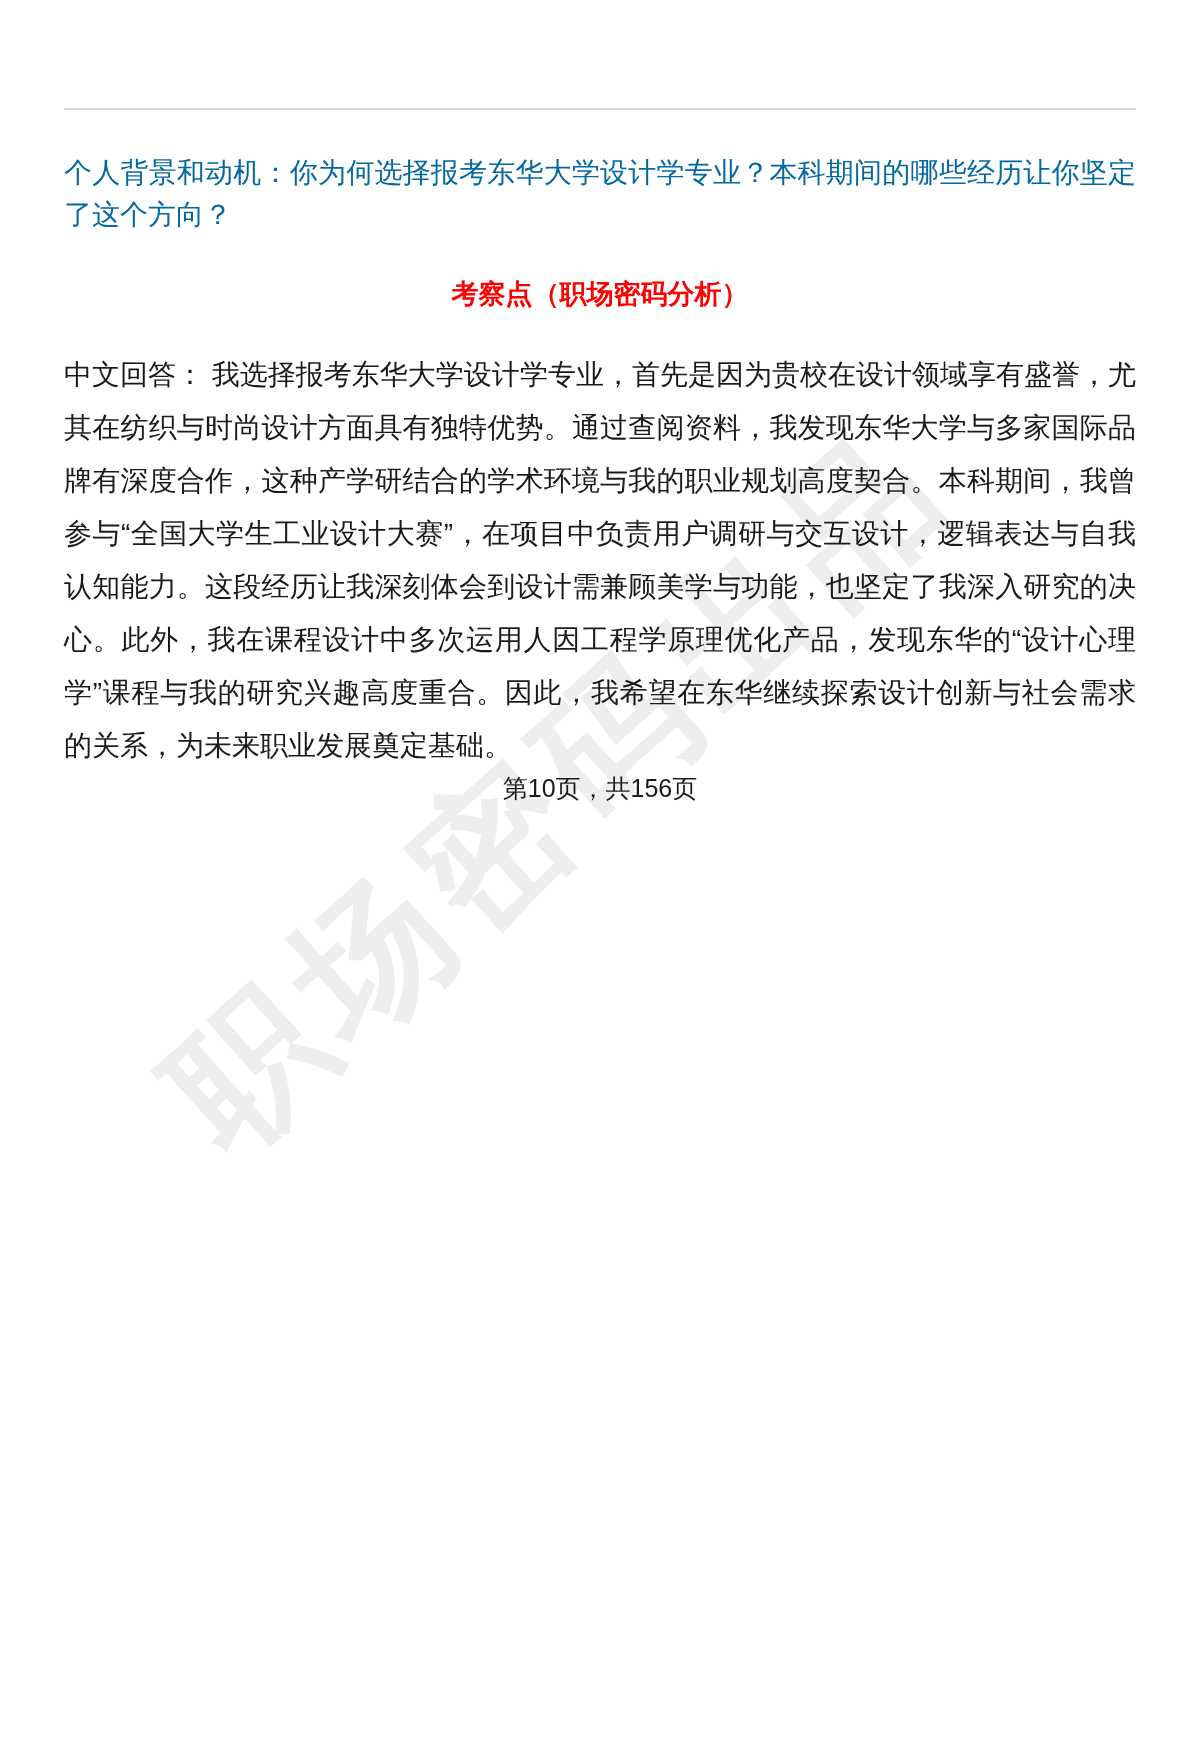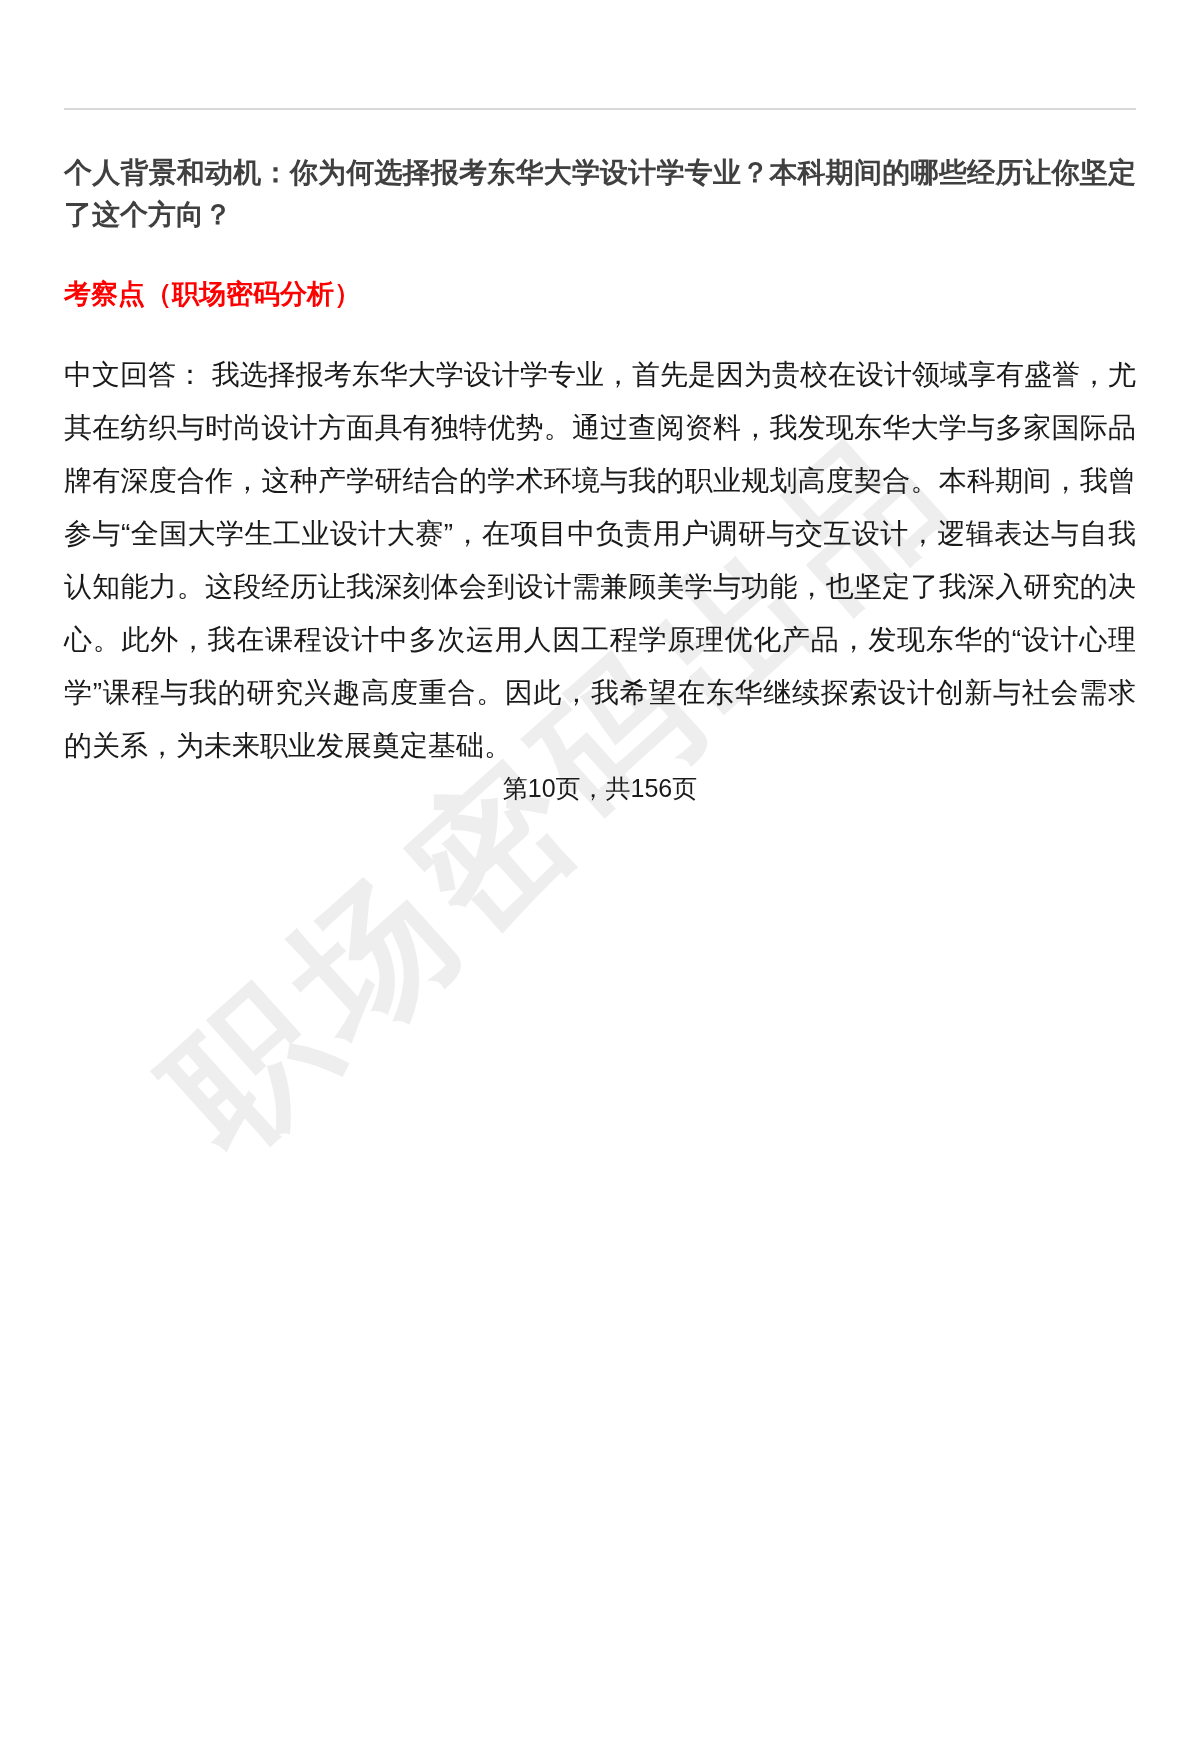--- a/index.html
+++ b/index.html
@@ -42,32 +42,33 @@
     line-height: 53px;
     text-align: justify;
     color: #1a1a1a;
   }
   .divider {
     border: none;
     border-top: 2px solid #d9d9d9;
     margin: 48px 0 42px 0;
   }
   .question-heading {
-    color: #404040;
-    font-weight: bold;
+    color: #0369a1;
+    font-weight: normal;
     font-size: 28px;
     line-height: 42px;
     text-align: justify;
   }
   .exam-heading {
     color: #fe0000;
     font-weight: bold;
     font-size: 27px;
     line-height: 32px;
     margin-top: 42px;
+    text-align: center;
   }
   .exam-list {
     margin-top: 34px;
     padding-left: 52px;
     font-size: 28px;
     line-height: 53px;
     text-align: justify;
   }
   .exam-list li {
     padding-left: 10px;

